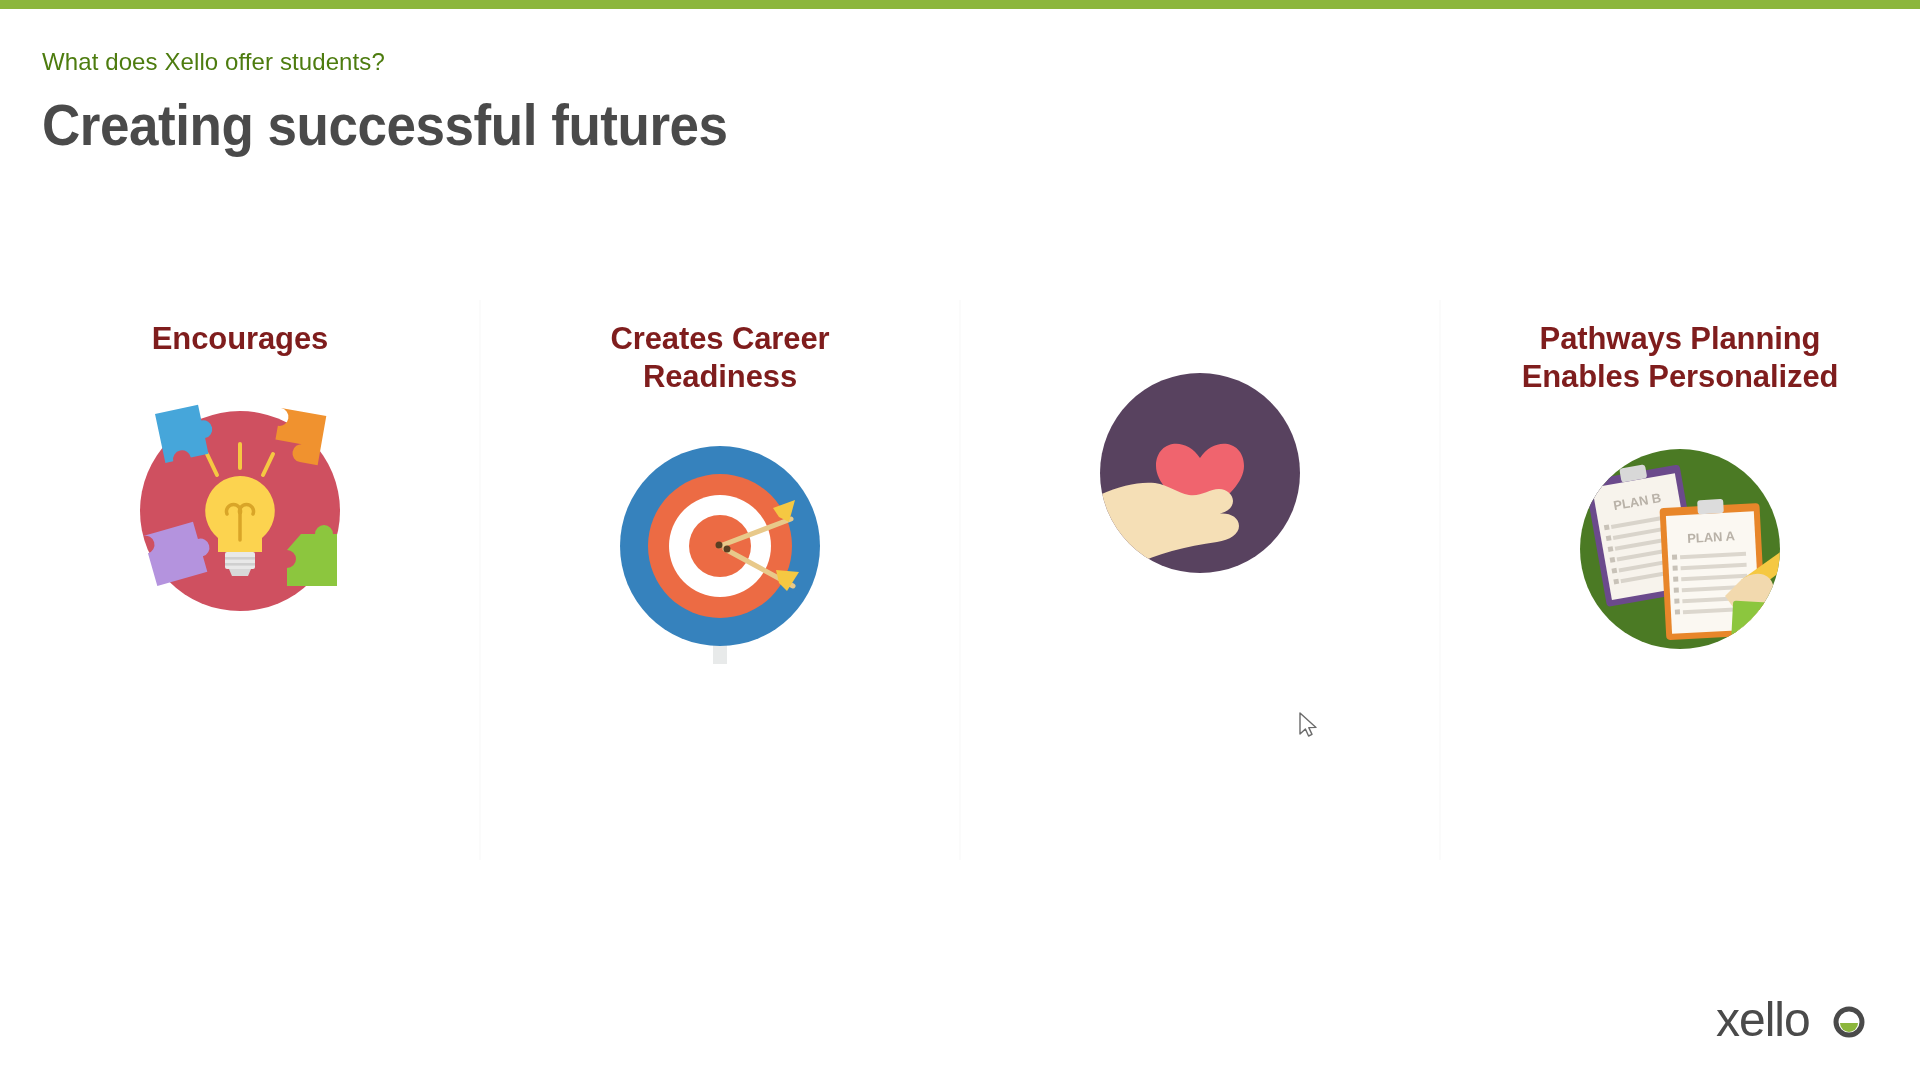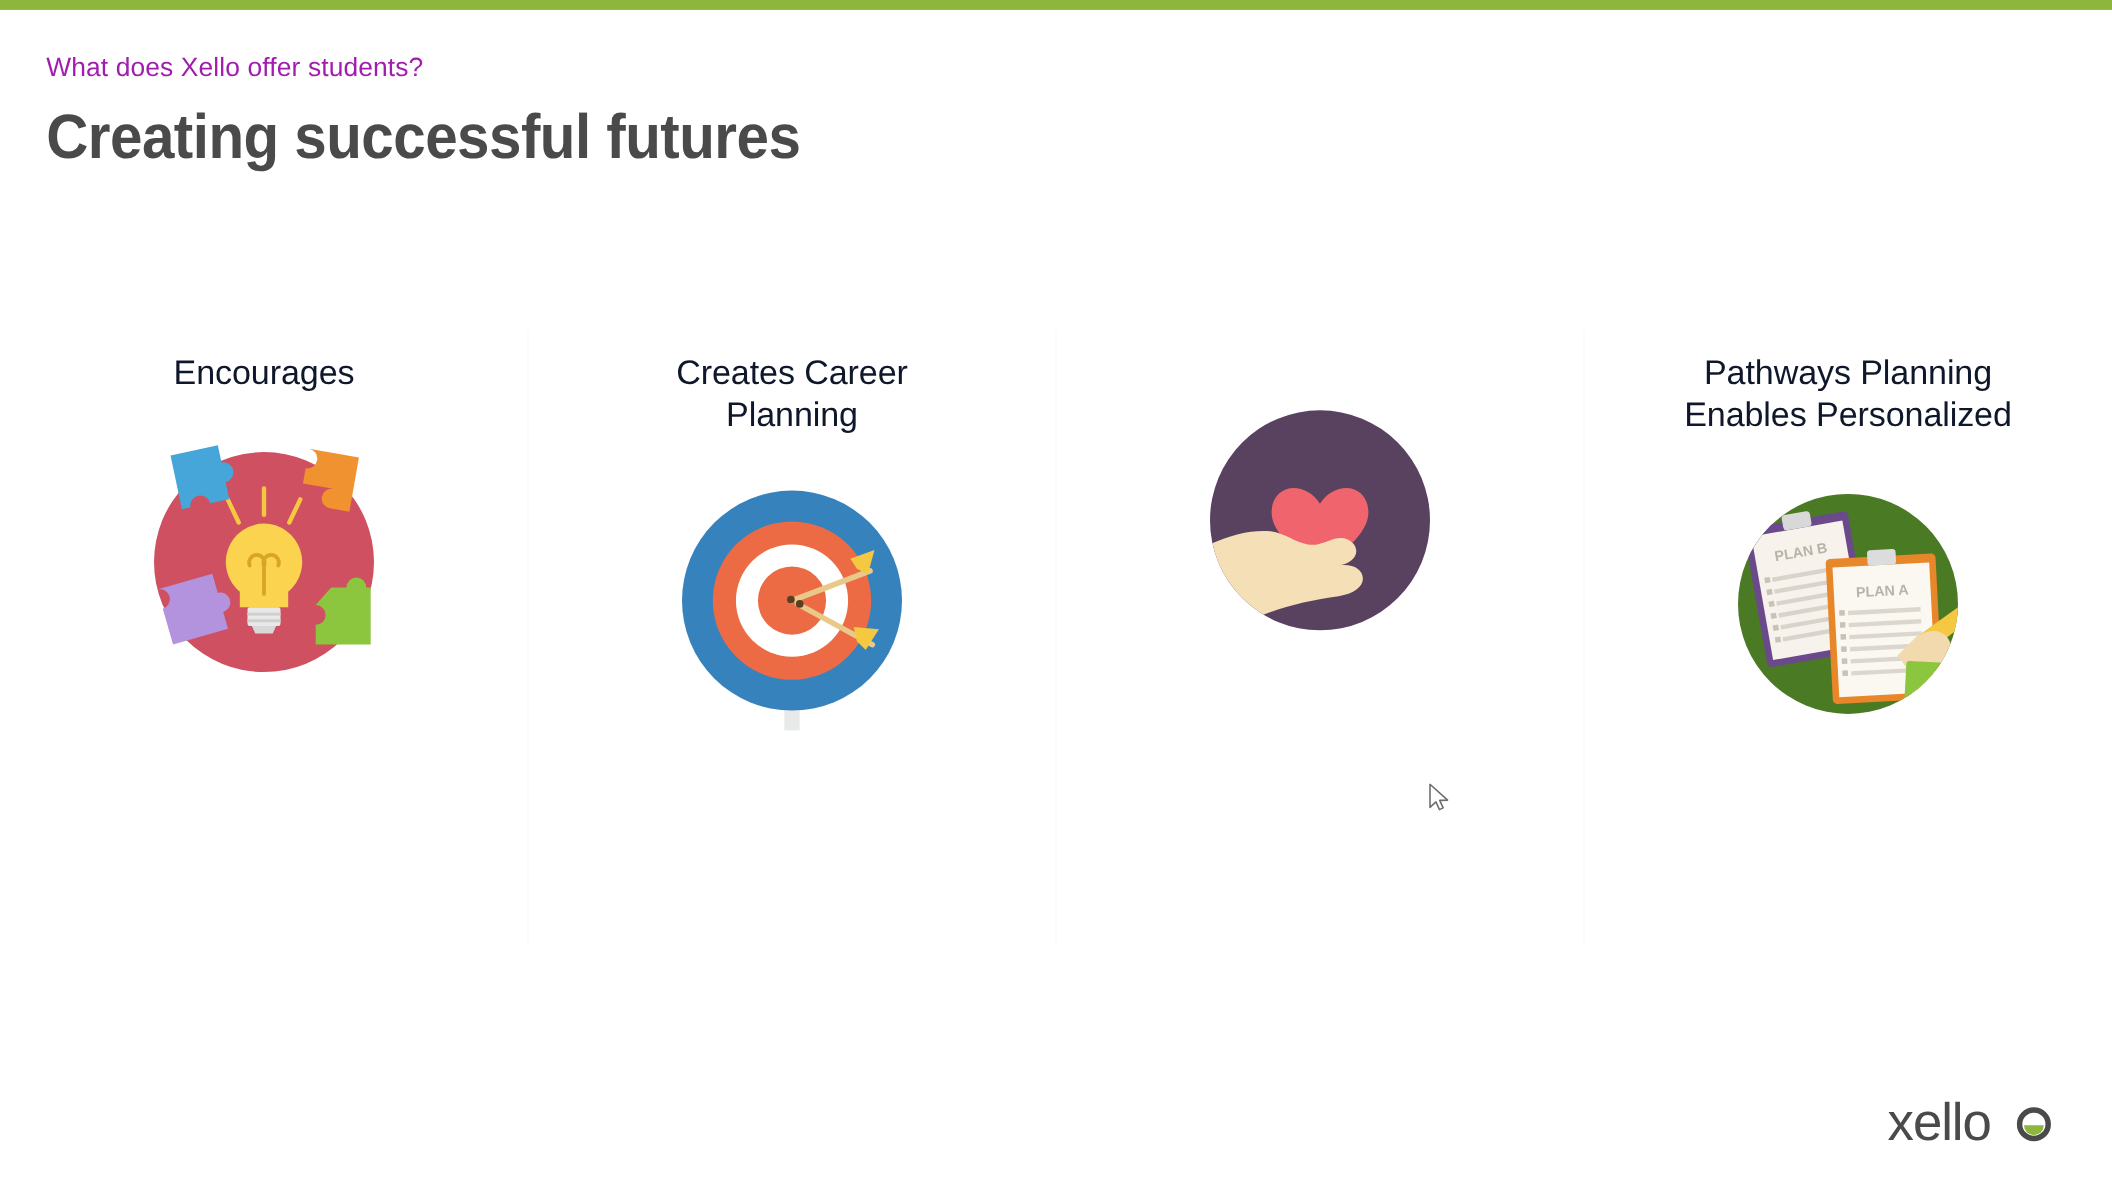--- a/index.html
+++ b/index.html
@@ -14,21 +14,21 @@
 
   
   .top-bar{
     position:absolute;top:0;left:0;width:1920px;height:9px;
     background:#8cb63c;
   }
 
   
   .header{position:absolute;left:42px;top:48px;width:1200px;}
   .eyebrow{
-    font-size:24px;color:#a21caf;letter-spacing:.1px;
+    font-size:24px;color:#4d7c0f;letter-spacing:.1px;
     font-weight:400;line-height:1.2;
   }
   .title{
     font-size:57px;color:#4a4a4a;font-weight:700;
     letter-spacing:-.5px;line-height:1.12;margin-top:17px;
     transform:scaleX(.93);transform-origin:left center;
   }
 
   
   .columns{
@@ -37,21 +37,21 @@
   }
   .col{
     flex:1 1 0;display:flex;flex-direction:column;align-items:center;
     position:relative;
   }
   .col + .col::before{
     content:"";position:absolute;left:-1px;top:-20px;bottom:-120px;
     width:2px;background:#fbfbfb;
   }
   .col-label{
-    font-size:31px;line-height:1.22;color:#0f172a;font-weight:400;
+    font-size:31px;line-height:1.22;color:#7f1d1d;font-weight:700;
     text-align:center;width:330px;letter-spacing:-.1px;
   }
   .icon-wrap{
     margin-top:28px;width:250px;height:250px;position:relative;
   }
   .icon-wrap svg{display:block;width:250px;height:250px;}
 
   
   .logo{
     position:absolute;right:44px;bottom:32px;
@@ -112,21 +112,21 @@
           <g transform="translate(172,148) rotate(0)">
             <path d="M14 0 h14 a9 9 0 0 1 18 0 h4 v52 h-50 v-18 a9 9 0 0 0 0 -18 h-0 z" fill="#8cc63e"></path>
           </g>
         </svg>
       </div>
     </div>
 
     <div class="col">
       <div class="col-label">
         <div>Creates Career</div>
-        <div>Planning</div>
+        <div>Readiness</div>
       </div>
       <div class="icon-wrap">
         <svg viewBox="0 0 250 250" xmlns="http://www.w3.org/2000/svg">
           <rect x="118" y="196" width="14" height="44" fill="#e8eaea"></rect>
           <circle cx="125" cy="122" r="100" fill="#3682bd"></circle>
           <circle cx="125" cy="122" r="72" fill="#ec6b44"></circle>
           <circle cx="125" cy="122" r="51" fill="#ffffff"></circle>
           <circle cx="125" cy="122" r="31" fill="#ec6b44"></circle>
 
           <g>

